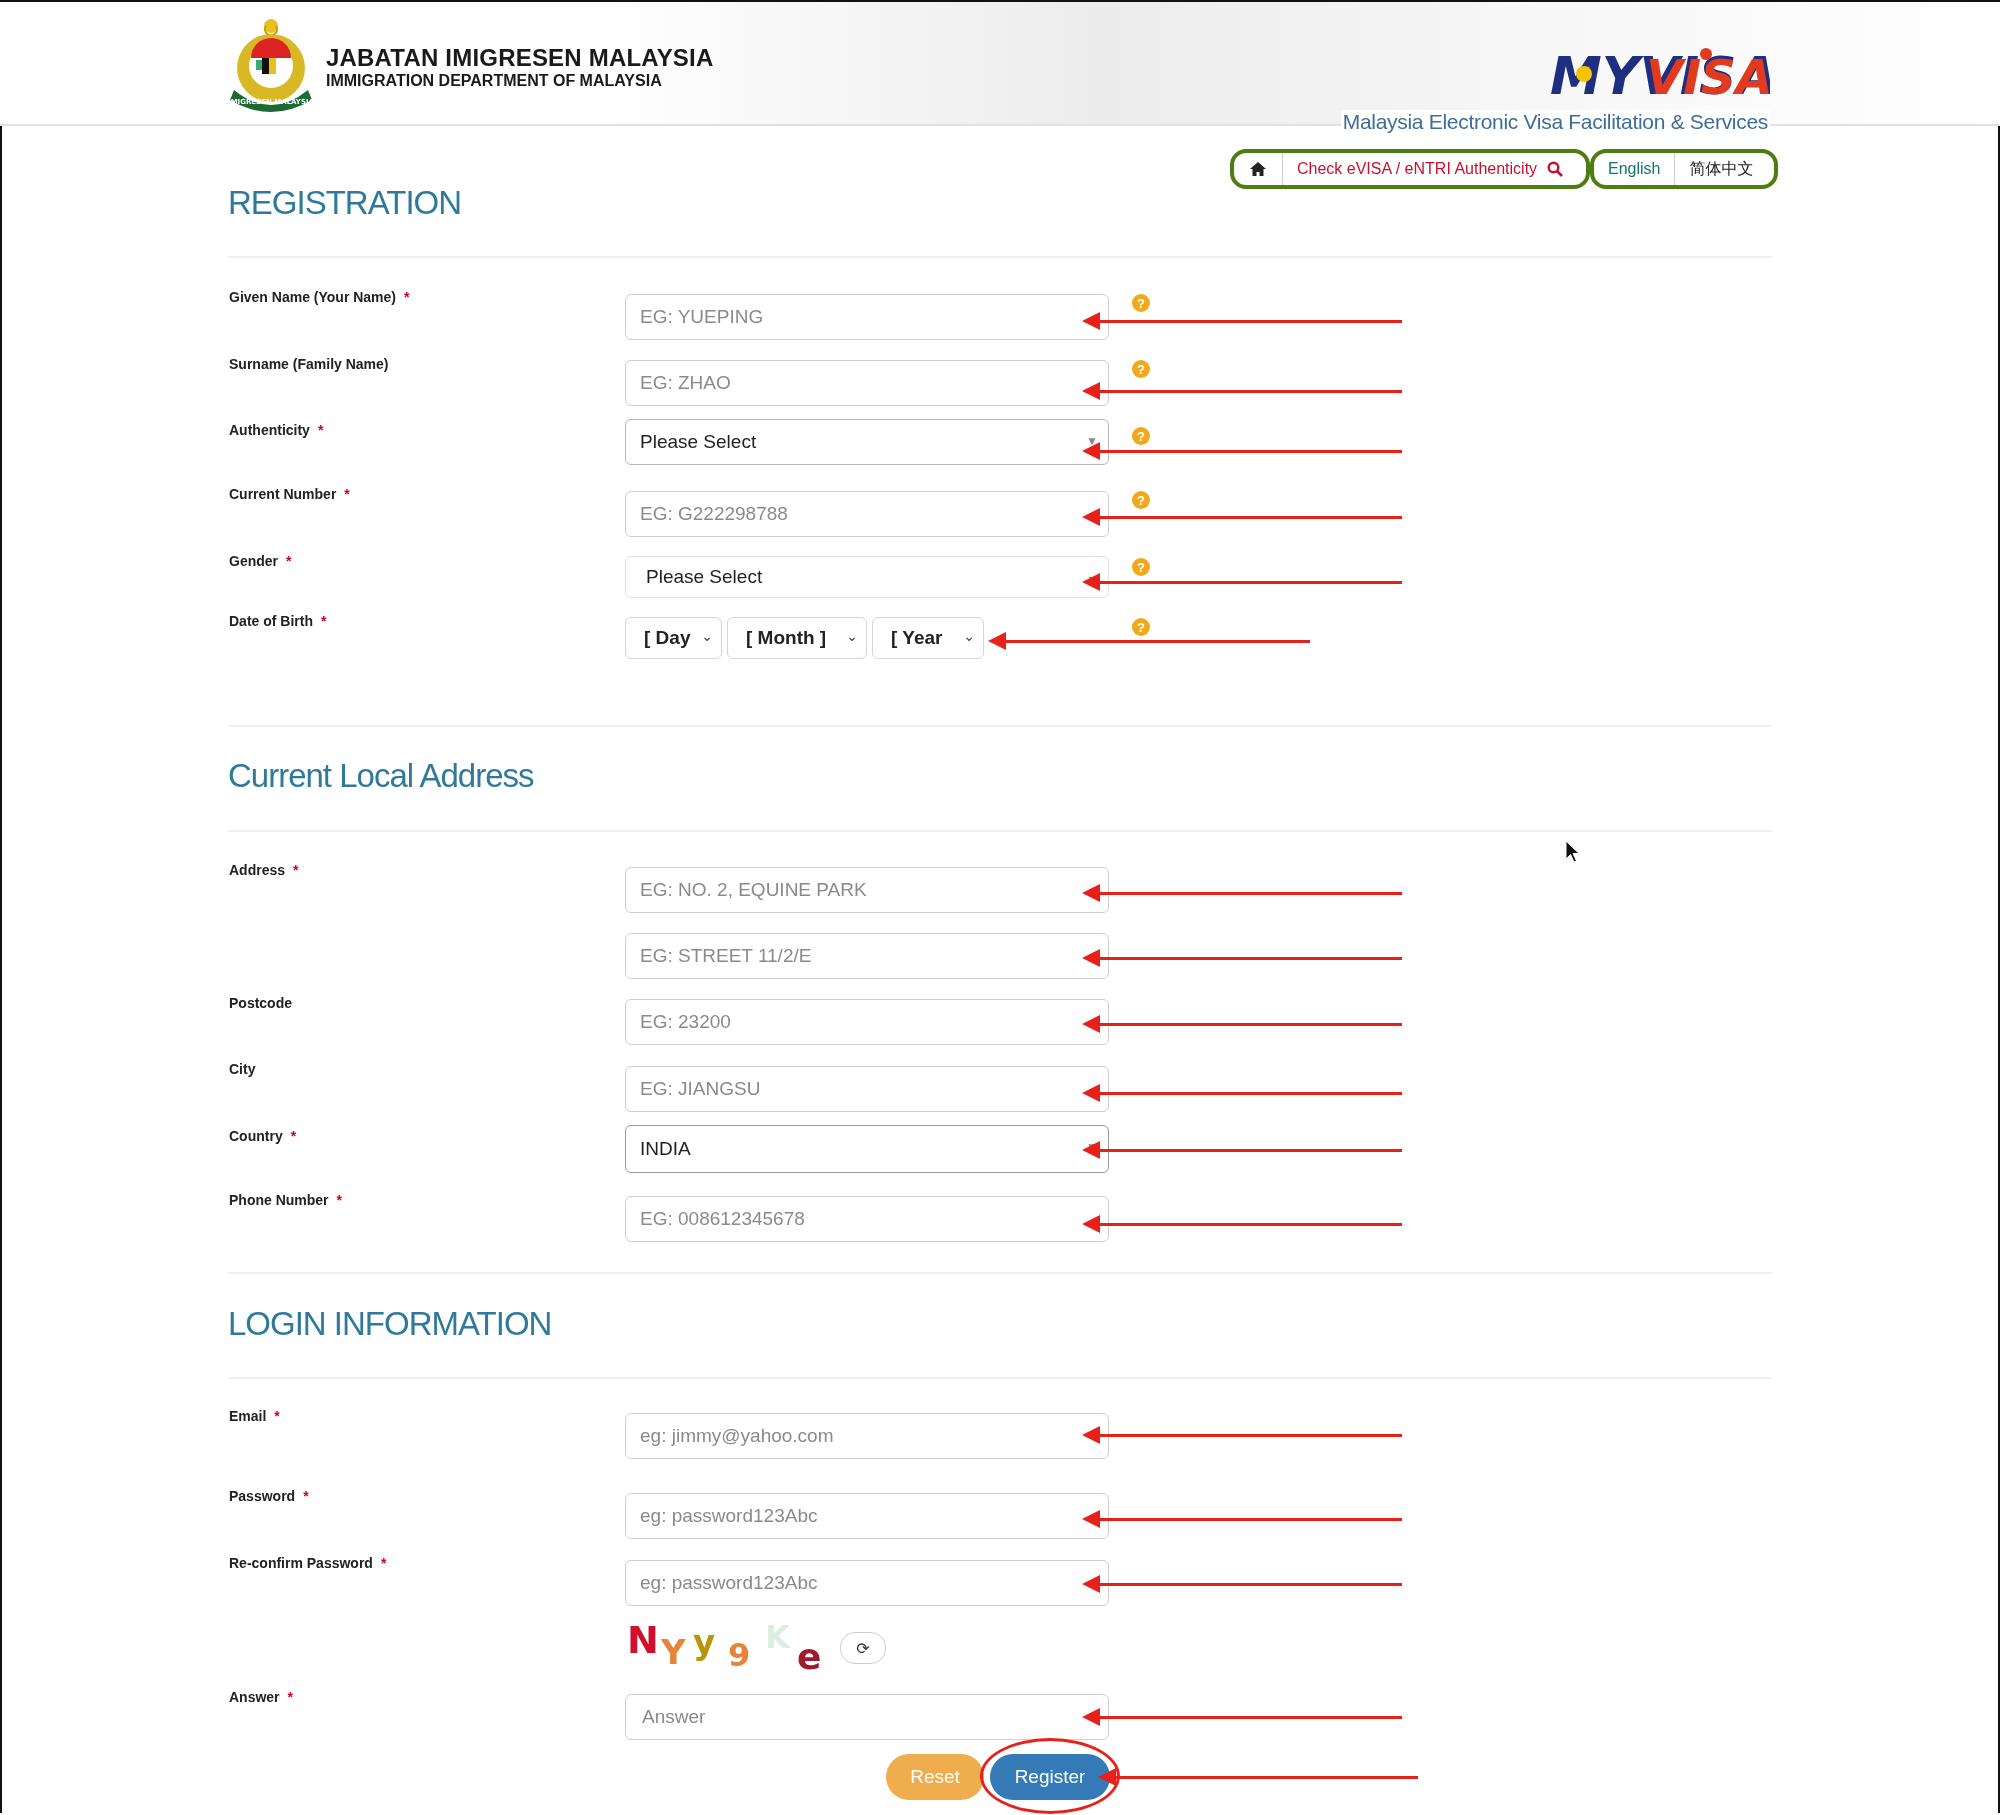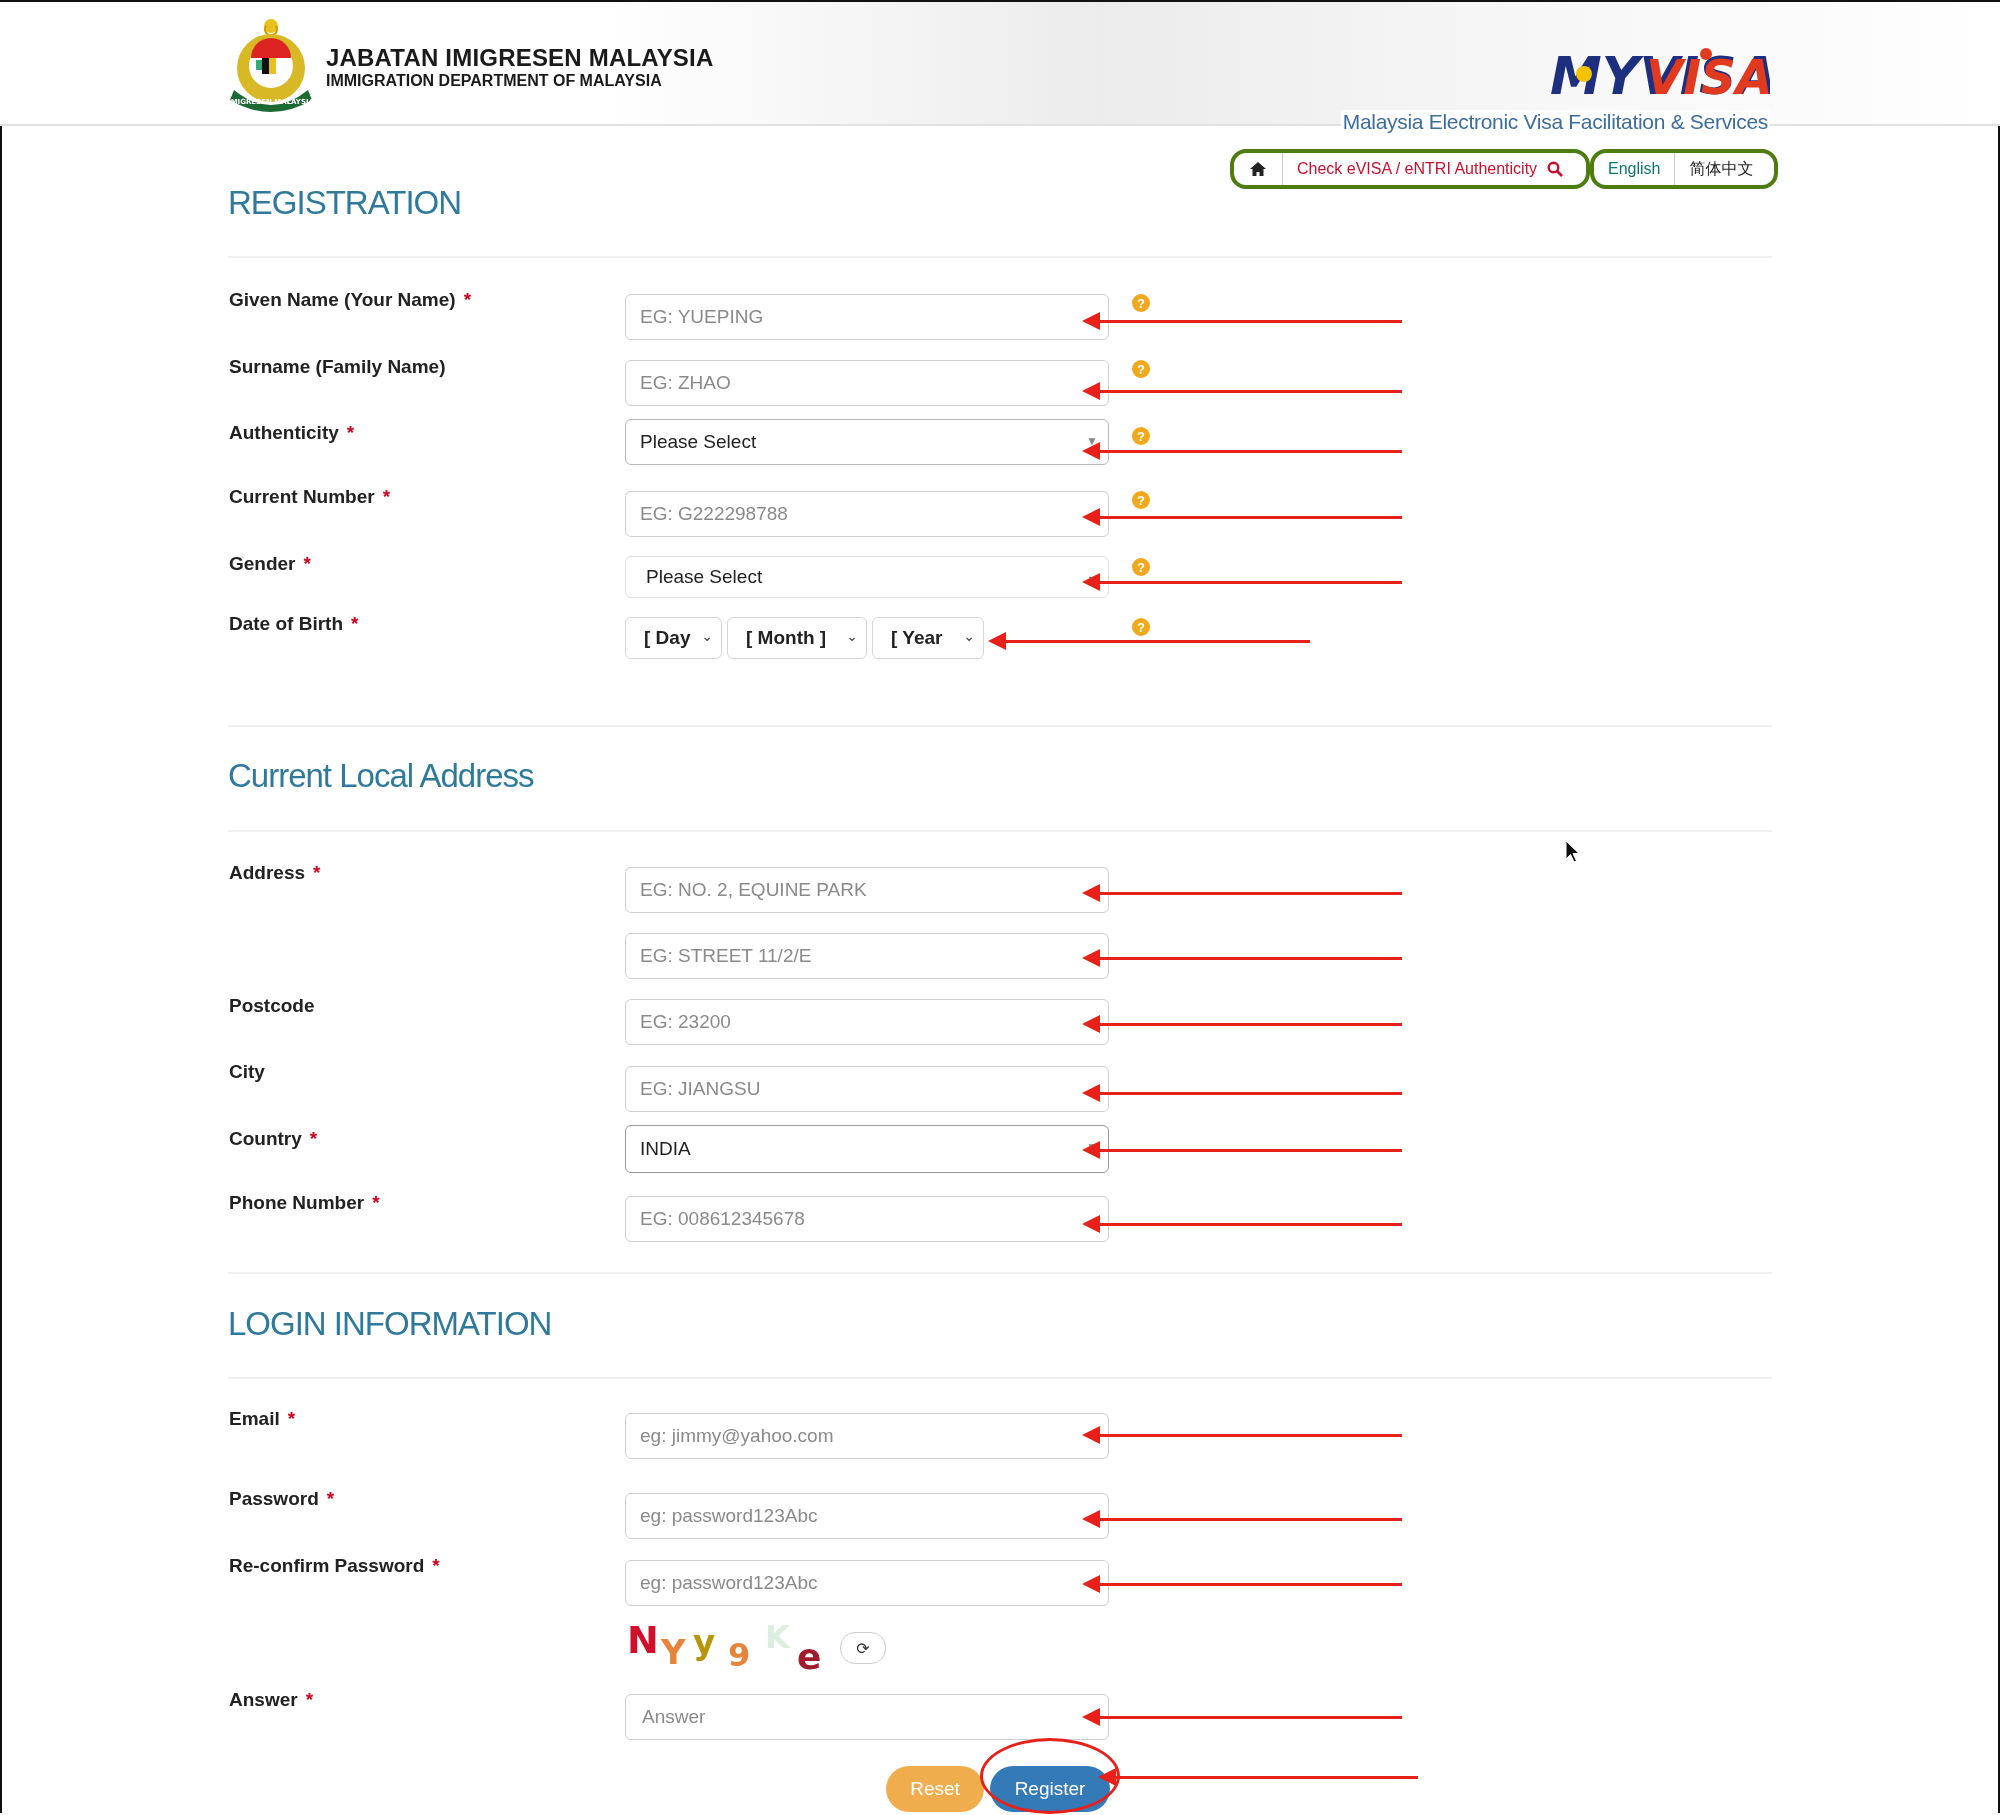--- a/index.html
+++ b/index.html
@@ -26,21 +26,21 @@
   .pill .seg + .seg { border-left:1px solid #ccc; }
   .pill-a { left:1230px; width:352px; }
   .pill-b { left:1590px; width:180px; }
   .red-link { color:#c8102e; }
   .home-seg { width:20px; justify-content:center; }
 
   
   .sec-title { position:absolute; left:228px; font-size:33px; color:#2f7a9b; font-weight:normal; letter-spacing:-1px; }
   .hr { position:absolute; left:228px; width:1544px; height:2px; background:#f0f0f0; }
 
-  .label { position:absolute; left:229px; font-size:19px; font-weight:bold; color:#222; }
+  .label { position:absolute; left:229px; font-size:14px; font-weight:bold; color:#222; }
   .label .req { color:#d0021b; margin-left:8px; }
 
   .field { position:absolute; left:625px; width:484px; height:46px; border:1.5px solid #cfcfcf; border-radius:6px; background:#fff; box-sizing:border-box; display:flex; align-items:center; padding-left:14px; font-size:19px; }
   .field .ph { color:#8a8a8a; }
   .field.select { font-weight:normal; color:#222; border-color:#b8b8b8;text-align:center; }
   .field.select .caret { position:absolute; right:10px; top:14px; font-size:12px; color:#888; }
   .field.select.gender { border-color:#e0e0e0; padding-left:20px; }
   .field.country { border-color:#999; }
 
   .dob { position:absolute; top:617px; height:42px; border:1.5px solid #d6d6d6; border-radius:6px; box-sizing:border-box; display:flex; align-items:center; font-size:19px; font-weight:bold; padding-left:18px; }
@@ -50,21 +50,21 @@
 
   
   .arrow { position:absolute; height:3px; background:#e8201a; }
   .arrow::before { content:""; position:absolute; left:-16px; top:-8px; border-right:18px solid #e8201a; border-top:9px solid transparent; border-bottom:9px solid transparent; }
 
   
   .captcha { position:absolute; left:625px; top:1618px; height:52px; width:200px; font-weight:bold; }
   .captcha span { position:absolute; font-family:"DejaVu Sans", sans-serif; }
   .refresh { position:absolute; left:840px; top:1632px; width:44px; height:30px; border:1.5px solid #ccc; border-radius:15px; display:flex; align-items:center; justify-content:center; font-size:16px; color:#333; background:#fff; }
 
-  .btn { position:absolute; top:1754px; height:46px; border-radius:23px; color:#fff; font-size:19px; display:flex; align-items:center; justify-content:center;margin-top:12px; }
+  .btn { position:absolute; top:1754px; height:46px; border-radius:23px; color:#fff; font-size:19px; display:flex; align-items:center; justify-content:center; }
   .btn-reset { left:886px; width:98px; background:#f0ad4e; }
   .btn-register { left:990px; width:120px; background:#337ab7; }
   .circle-anno { position:absolute; left:980px; top:1738px; width:140px; height:76px; border:3px solid #e8201a; border-radius:50%; box-sizing:border-box; }
 
   .cursor { position:absolute; left:1565px; top:840px; }
 </style>
 </head>
 <body>
 
 <div class="frame"></div>

